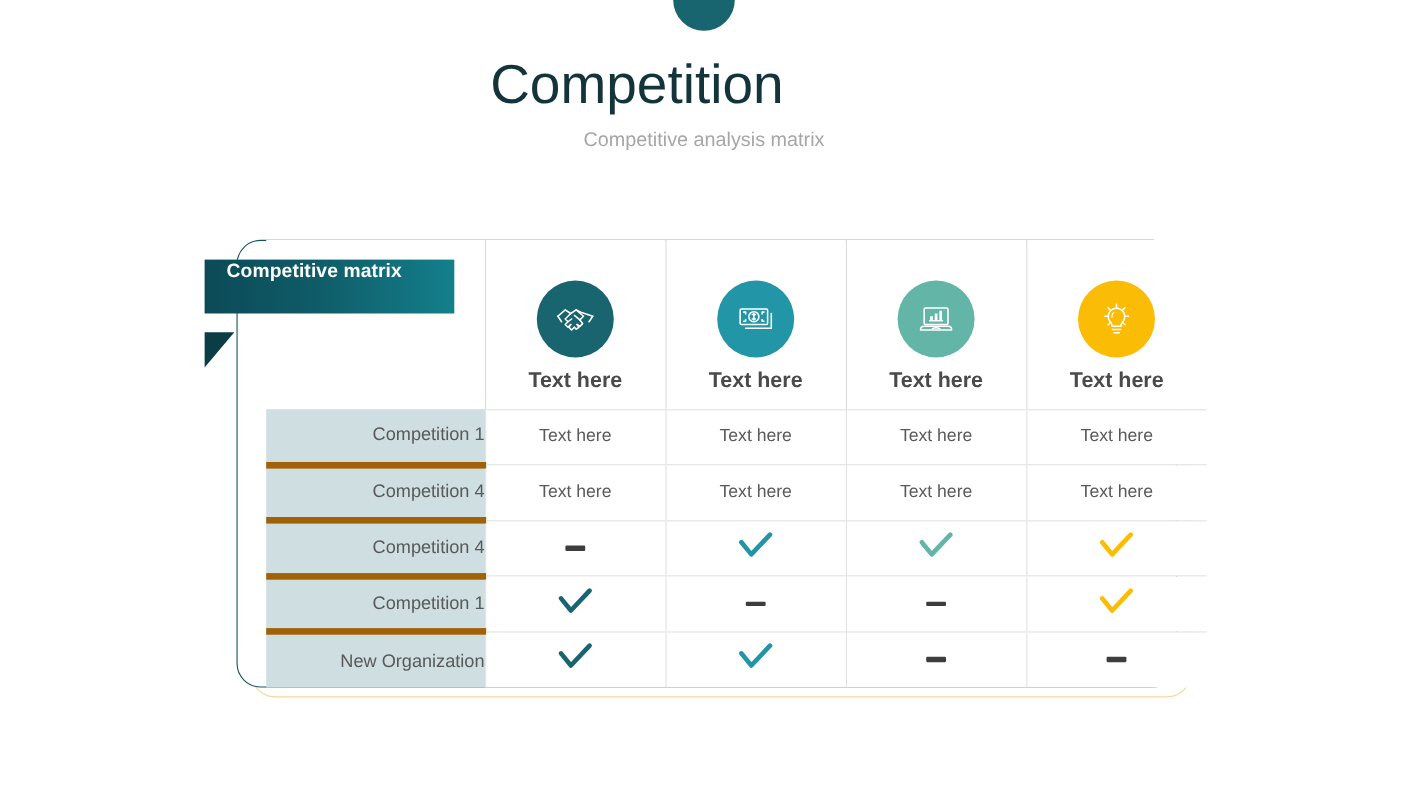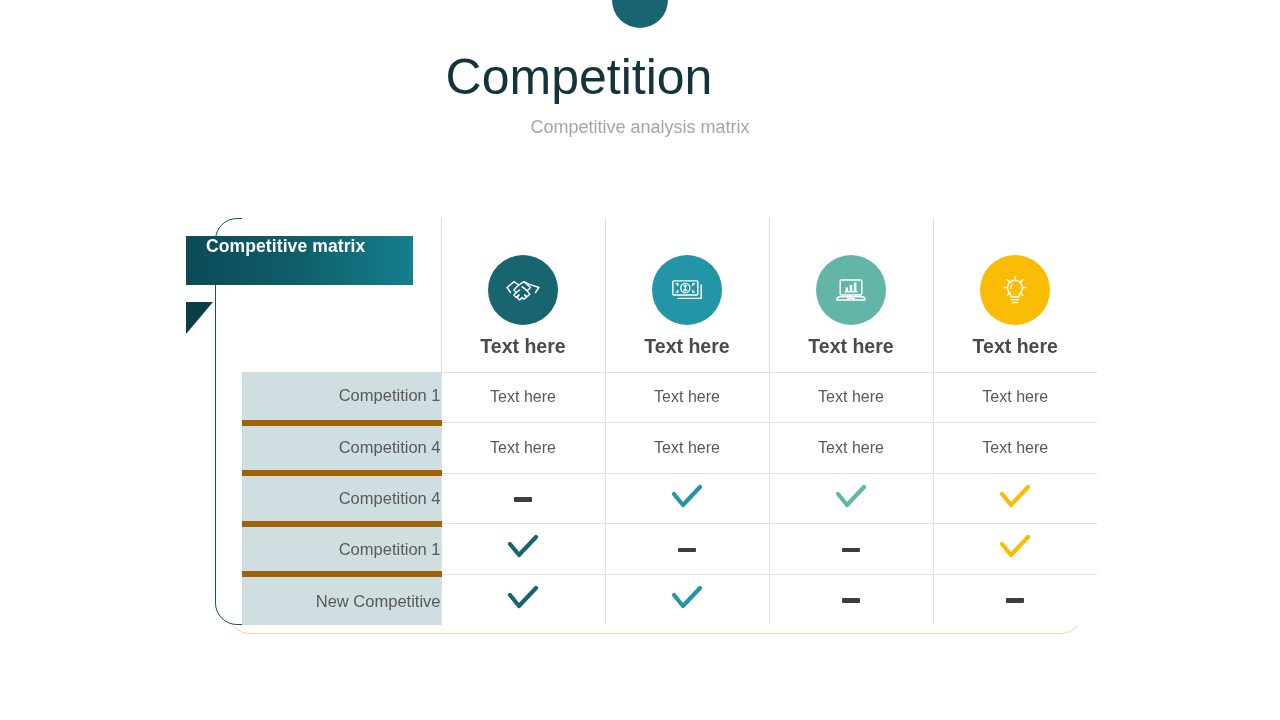--- a/index.html
+++ b/index.html
@@ -267,21 +267,21 @@
             <td class="dc"><svg class="chk" viewBox="0 0 34 26" fill="none" stroke="#186570" stroke-width="4.2" stroke-linecap="round" stroke-linejoin="round">
                 <path d="M4 10 L13 21 L30 3"></path>
               </svg></td>
             <td class="dc"><span class="dash" style="background: rgb(61, 61, 61);"></span></td>
             <td class="dc"><span class="dash" style="background: rgb(61, 61, 61);"></span></td>
             <td class="dc"><svg class="chk" viewBox="0 0 34 26" fill="none" stroke="#fbbc05" stroke-width="4.2" stroke-linecap="round" stroke-linejoin="round">
                 <path d="M4 10 L13 21 L30 3"></path>
               </svg></td>
           </tr>
           <tr class="last-row">
-            <td class="lbl">New Competitive</td>
+            <td class="lbl">New Organization</td>
             <td class="dc"><svg class="chk" viewBox="0 0 34 26" fill="none" stroke="#186570" stroke-width="4.2" stroke-linecap="round" stroke-linejoin="round">
                 <path d="M4 10 L13 21 L30 3"></path>
               </svg></td>
             <td class="dc"><svg class="chk" viewBox="0 0 34 26" fill="none" stroke="#2295a6" stroke-width="4.2" stroke-linecap="round" stroke-linejoin="round">
                 <path d="M4 10 L13 21 L30 3"></path>
               </svg></td>
             <td class="dc"><span class="dash" style="background: rgb(61, 61, 61);"></span></td>
             <td class="dc"><span class="dash" style="background: rgb(61, 61, 61);"></span></td>
           </tr>
         </tbody>

